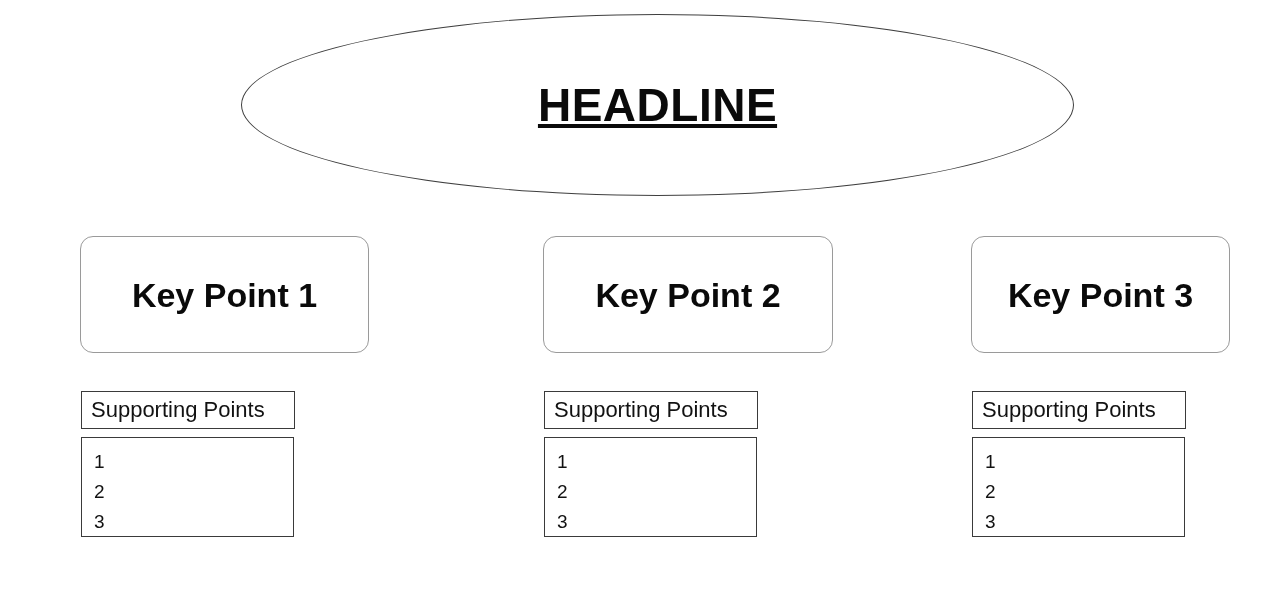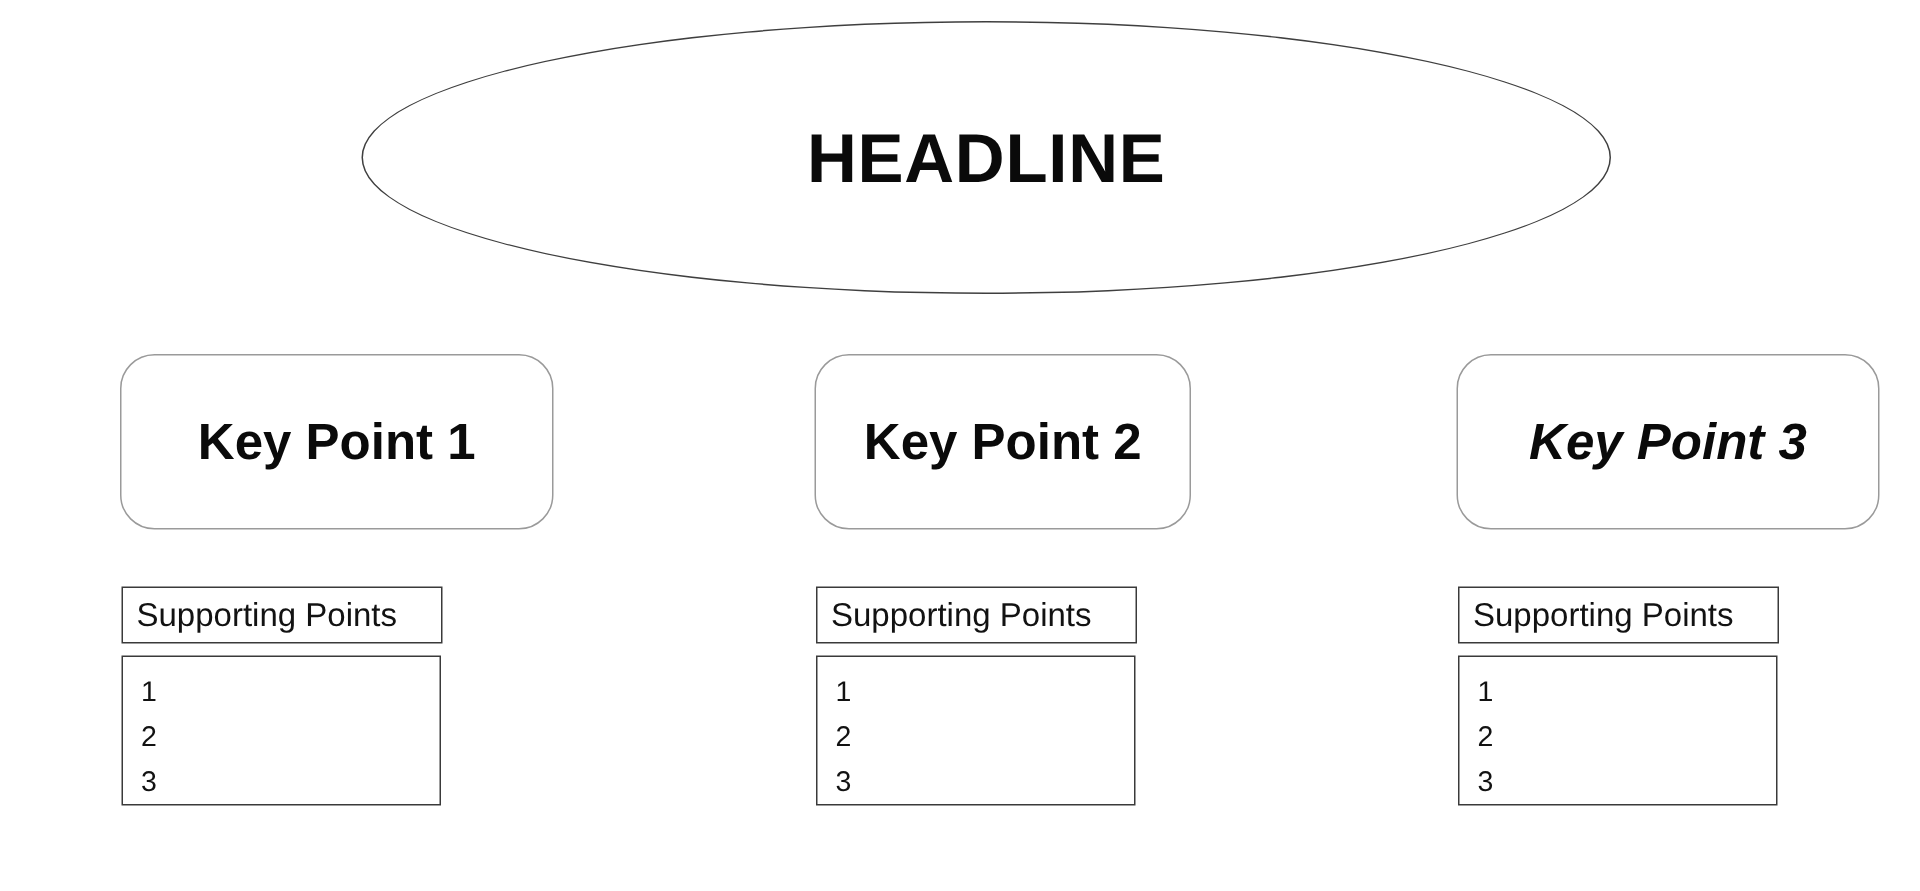--- a/index.html
+++ b/index.html
@@ -35,37 +35,38 @@
     justify-content: center;
   }
   .headline-text {
     font-size: 46px;
     font-weight: bold;
     letter-spacing: 0.5px;
     line-height: 1;
     color: #0a0a0a;
     text-align: center;
     white-space: nowrap;
+    text-decoration: underline;
   }
 
   
   .column {
     position: absolute;
     top: 0;
     height: 594px;
     width: 300px;
   }
 
   .keypoint-box {
     position: absolute;
     top: 236px;
     height: 117px;
     box-sizing: border-box;
     border: 1px solid #9a9a9a;
-    border-radius: 23px;
+    border-radius: 13px;
     background: #ffffff;
     display: flex;
     align-items: center;
     justify-content: center;
   }
   .keypoint-text {
     font-size: 34px;
     font-weight: bold;
     line-height: 1;
     color: #0a0a0a;
@@ -106,25 +107,25 @@
     font-weight: normal;
     line-height: 30px;
     color: #121212;
   }
 
   
   #col-1 .keypoint-box   { left: 80px;  width: 289px; }
   #col-1 .support-header { left: 81px;  width: 214px; }
   #col-1 .support-list   { left: 81px;  width: 213px; }
 
-  #col-2 .keypoint-box   { left: 543px; width: 251px; }
+  #col-2 .keypoint-box   { left: 543px; width: 290px; }
   #col-2 .support-header { left: 544px; width: 214px; }
   #col-2 .support-list   { left: 544px; width: 213px; }
 
-  #col-3 .keypoint-box   { left: 971px; width: 282px; font-style: italic; }
+  #col-3 .keypoint-box   { left: 971px; width: 259px; }
   #col-3 .support-header { left: 972px; width: 214px; }
   #col-3 .support-list   { left: 972px; width: 213px; }
 </style>
 </head>
 <body>
 
 <div id="canvas">
 
   <div class="headline-ellipse">
     <span class="headline-text">HEADLINE</span>

